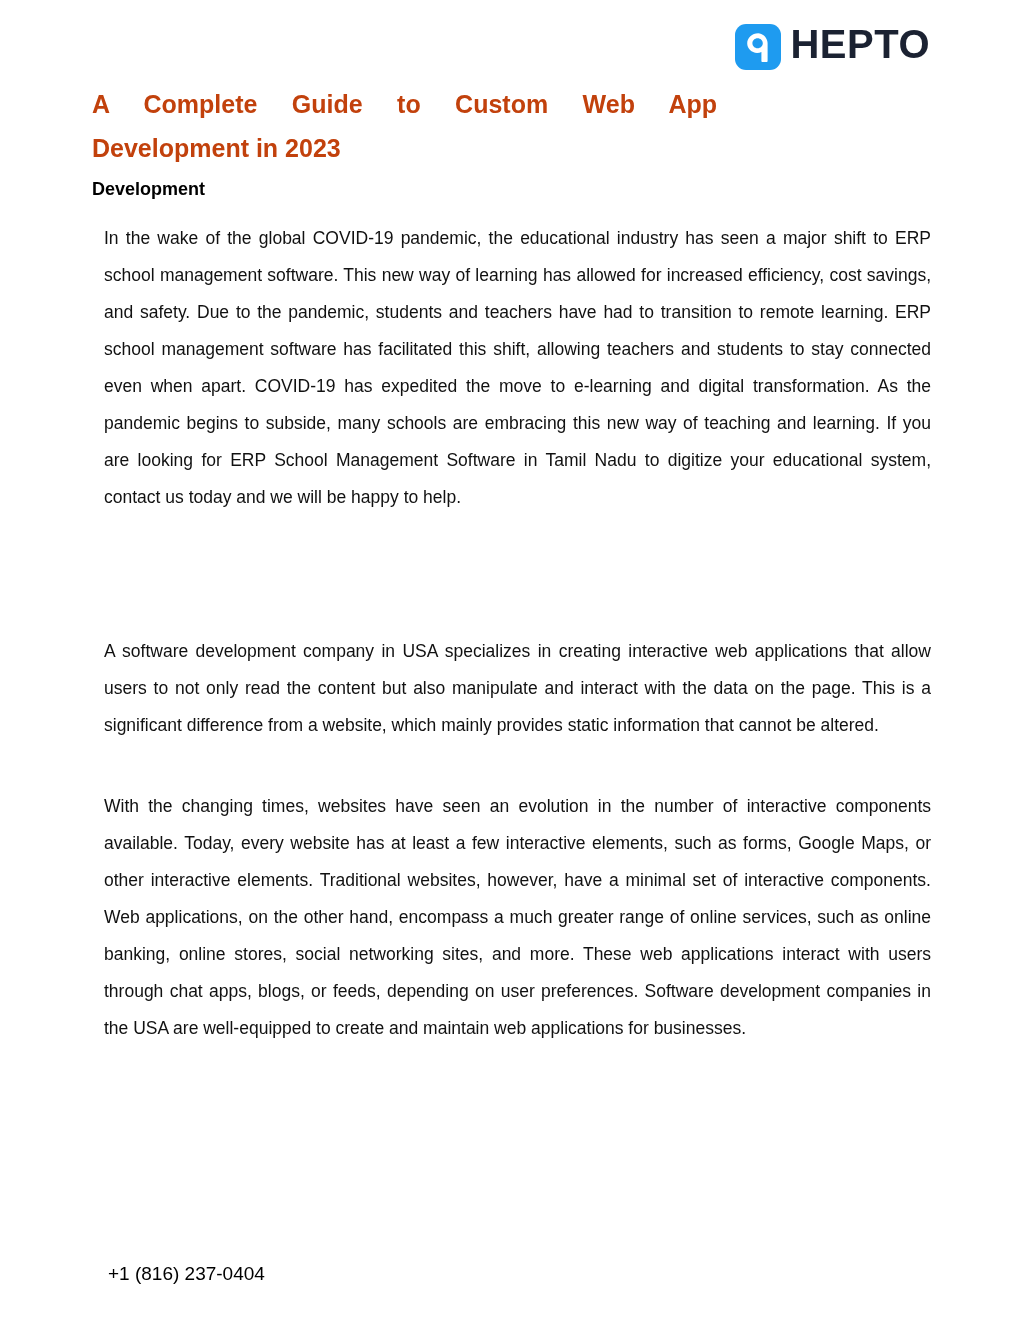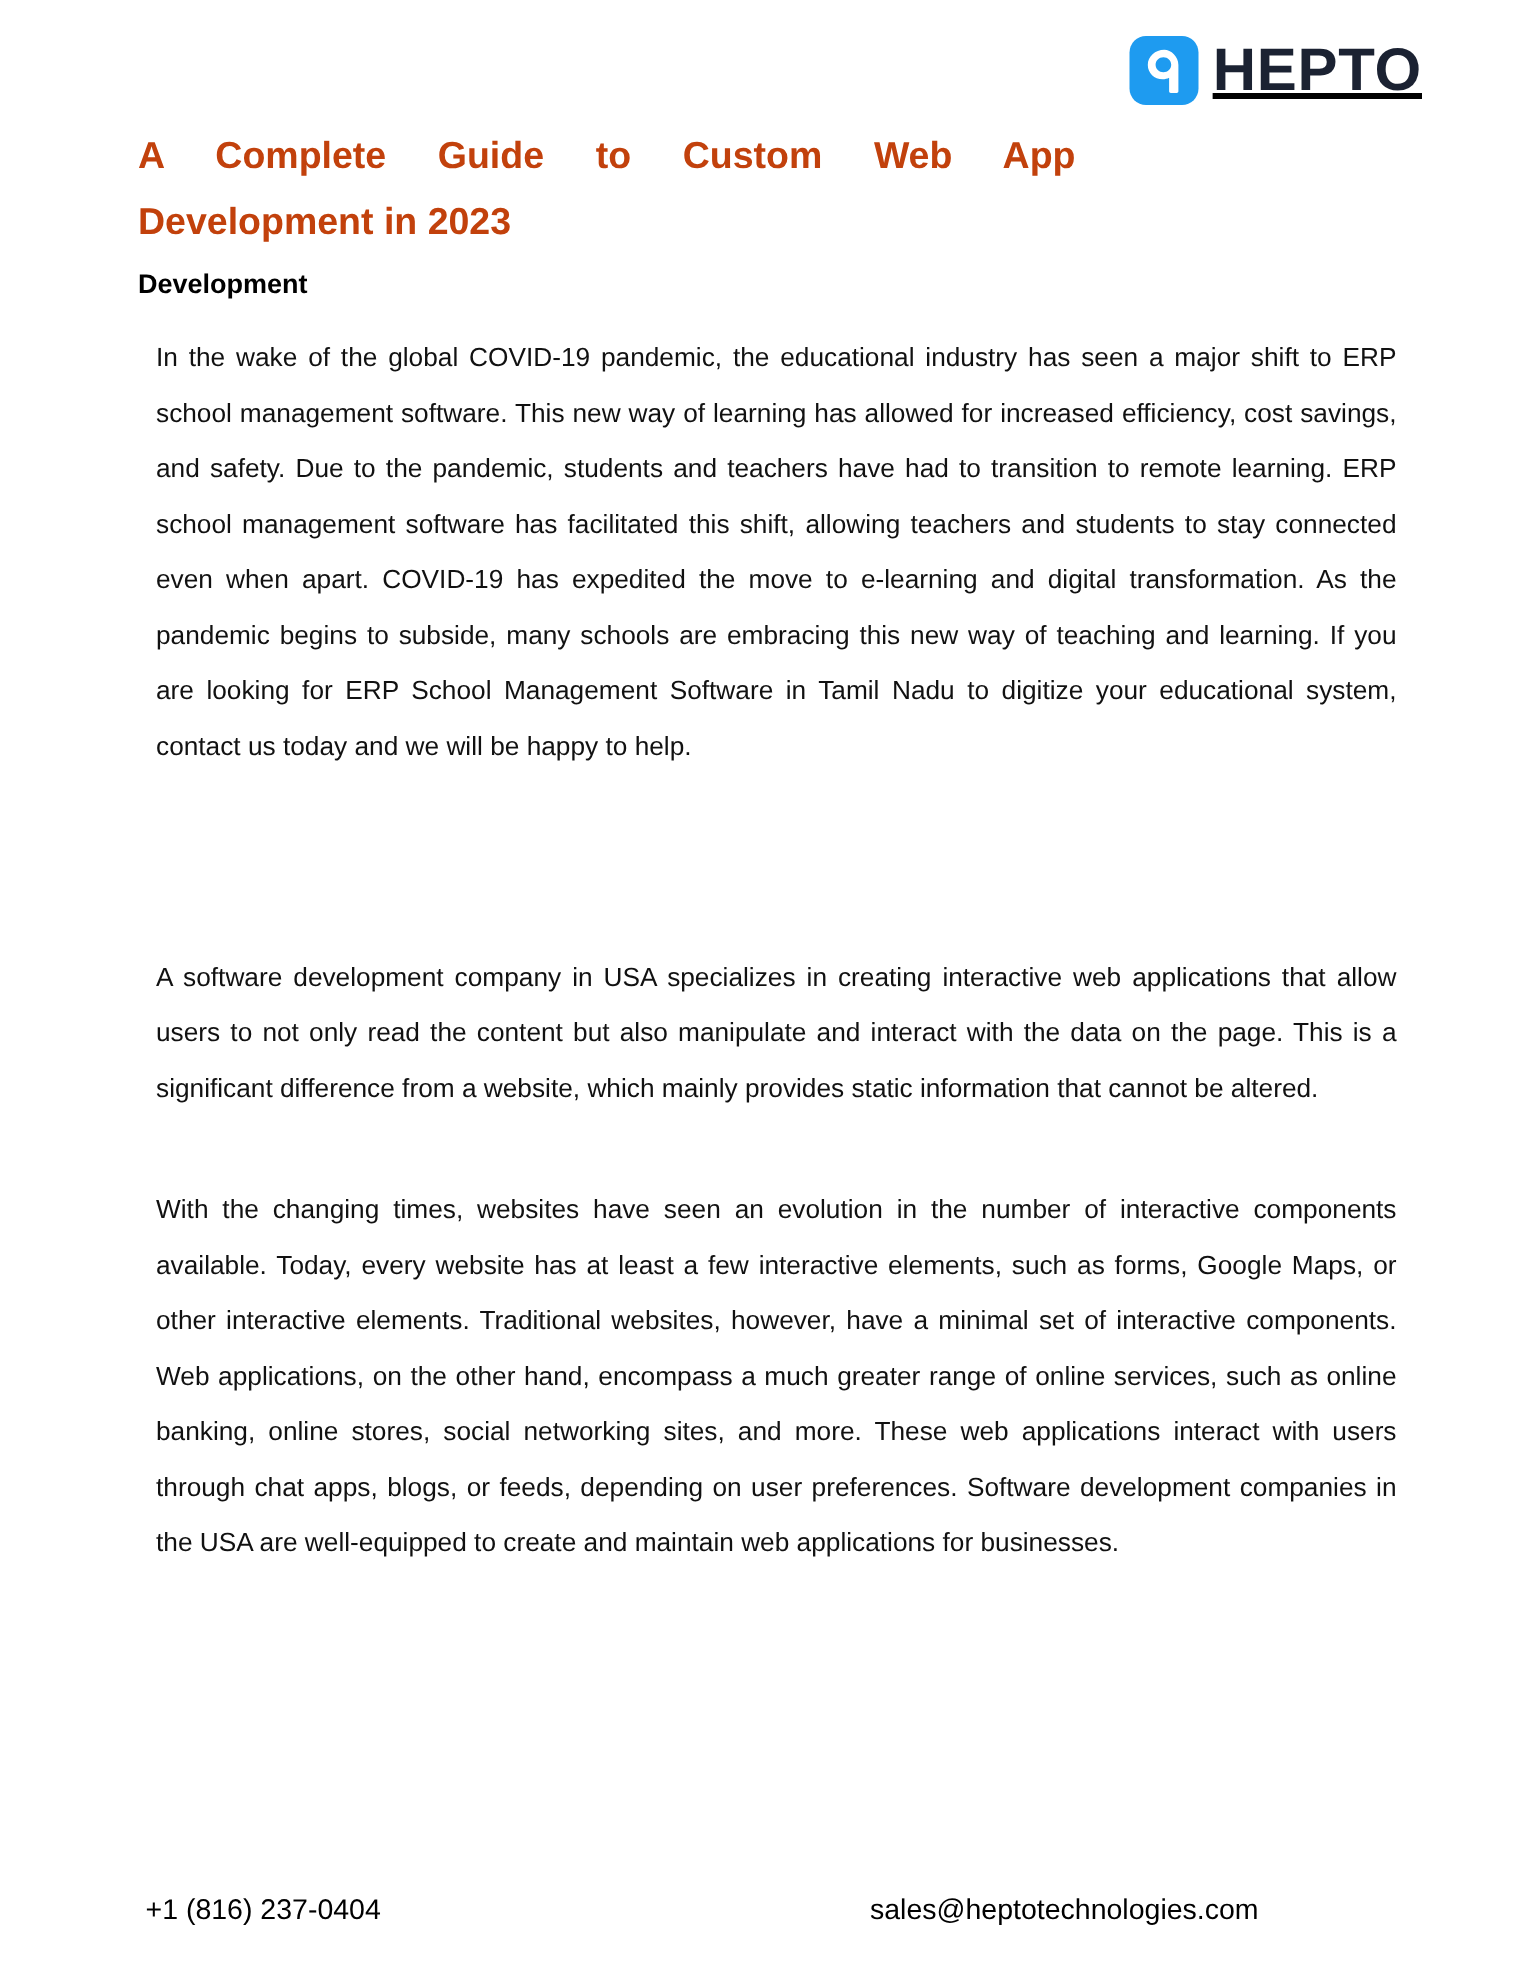--- a/index.html
+++ b/index.html
@@ -18,25 +18,23 @@
     height: 1325px;
     background: #ffffff;
     overflow: hidden;
     box-sizing: border-box;
   }
 
   
   .logo-block {
     position: absolute;
     top: 24px;
-    right: 76px;
+    right: 94px;
     display: flex;
-    align-items: center;
     gap: 9px;
-    text-decoration: underline;
   }
   .logo-mark {
     width: 46px;
     height: 46px;
     border-radius: 11px;
     background: #1e9bf0;
     display: flex;
     align-items: center;
     justify-content: center;
     flex: none;
@@ -106,21 +104,21 @@
     color: #000;
   }
 
   .spacer-sm { height: 20px; }
   .spacer-md { height: 38px; }
   .spacer-lg { height: 55px; }
 
   
   .footer {
     position: absolute;
-    left: 5px;
+    left: 16px;
     right: 0;
     bottom: 36px;
     height: 30px;
   }
   .footer-phone {
     position: absolute;
     left: 92px;
     top: 0;
     font-size: 19px;
     line-height: 30px;
@@ -171,16 +169,15 @@
     <p class="body-text">A software development company in USA specializes in creating interactive web applications that allow users to not only read the content but also manipulate and interact with the data on the page. This is a significant difference from a website, which mainly provides static information that cannot be altered.</p>
 
     <div class="spacer-sm"></div>
 
     <p class="body-text">With the changing times, websites have seen an evolution in the number of interactive components available. Today, every website has at least a few interactive elements, such as forms, Google Maps, or other interactive elements. Traditional websites, however, have a minimal set of interactive components. Web applications, on the other hand, encompass a much greater range of online services, such as online banking, online stores, social networking sites, and more. These web applications interact with users through chat apps, blogs, or feeds, depending on user preferences. Software development companies in the USA are well-equipped to create and maintain web applications for businesses.</p>
 
   </div>
 
   <div class="footer">
     <span class="footer-phone">+1 (816) 237-0404</span>
-    <span class="footer-email">sales@heptotechnologies.com</span>
   </div>
 
 </div>
 
 </body></html>

